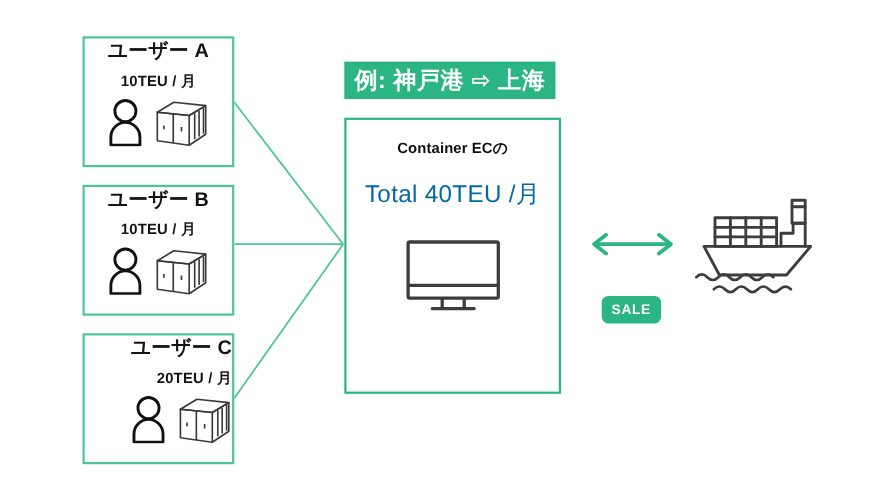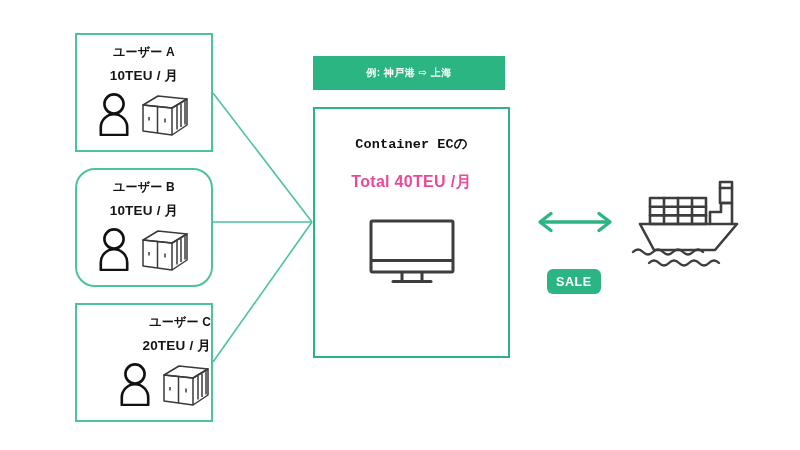--- a/index.html
+++ b/index.html
@@ -34,22 +34,21 @@
     width: 138px;
     height: 119px;
     border: 2px solid #4cc49a;
     background: #ffffff;
     box-sizing: border-box;
     display: flex;
     flex-direction: column;
     align-items: center;
   }
   .user-card .u-name {
-    margin-top: 10px;
-    font-size: 12px;
+    font-size: 18px;
     font-weight: bold;
     color: #141414;
     letter-spacing: 0.2px;
     line-height: 1.25;
   }
   .user-card .u-vol {
     margin-top: 8px;
     font-size: 13.5px;
     font-weight: bold;
     color: #141414;
@@ -70,21 +69,21 @@
     top: 56px;
     width: 192px;
     height: 34px;
     background: #2bb583;
     display: flex;
     align-items: center;
     justify-content: center;
   }
   #banner .banner-text {
     color: #ffffff;
-    font-size: 10px;
+    font-size: 21px;
     font-weight: bold;
     letter-spacing: 0.5px;
     white-space: nowrap;
   }
 
   
   #center-card {
     position: absolute;
     left: 313px;
     top: 107px;
@@ -98,26 +97,26 @@
     align-items: center;
   }
   #center-card .c-line {
     font-size: 13.5px;
     font-weight: bold;
     color: #111111;
     line-height: 1.45;
     letter-spacing: 0.1px;
     white-space: nowrap;
   }
-  #center-card .c-line.first { margin-top: 26px; font-family: Liberation Mono, monospace; }
+  #center-card .c-line.first { margin-top: 16px; }
   #center-card .c-total {
     margin-top: 17px;
-    font-size: 16px;
-    font-weight: bold;
-    color: #ec4899;
+    font-size: 22px;
+    font-weight: normal;
+    color: #0369a1;
     letter-spacing: 0.3px;
     white-space: nowrap;
   }
   #center-card .c-monitor { margin-top: 26px; }
 
   
   #link-arrow { position: absolute; left: 534px; top: 208px; }
   #sale-badge {
     position: absolute;
     left: 547px;
@@ -164,21 +163,21 @@
           <line x1="37" y1="12" x2="37" y2="35.5"></line>
           <line x1="41" y1="9.6" x2="41" y2="33"></line>
           <line x1="45" y1="7.2" x2="45" y2="30.5"></line>
           <line x1="9" y1="23" x2="9" y2="26.5"></line>
           <line x1="25" y1="24.5" x2="25" y2="28.5"></line>
         </g>
       </svg>
     </div>
   </div>
 
-  <div class="user-card" style="left:75px; top:168px;border-radius:20px;">
+  <div class="user-card" style="left:75px; top:168px;">
     <div class="u-name">ユーザー B</div>
     <div class="u-vol">10TEU / 月</div>
     <div class="u-icons">
       <svg width="32" height="44" viewBox="0 0 32 44">
         <circle cx="16" cy="12" r="9.6" fill="none" stroke="#111111" stroke-width="2.6"></circle>
         <path d="M2.8 43 V35.5 A13.2 13.2 0 0 1 29.2 35.5 V43 Z" fill="none" stroke="#111111" stroke-width="2.6" stroke-linejoin="round"></path>
       </svg>
       <svg width="50" height="42" viewBox="0 0 50 42">
         <g fill="none" stroke="#3a3a3a" stroke-width="1.5" stroke-linejoin="round">
           <path d="M3 11 L3 37 L32 41 L32 14 Z"></path>

